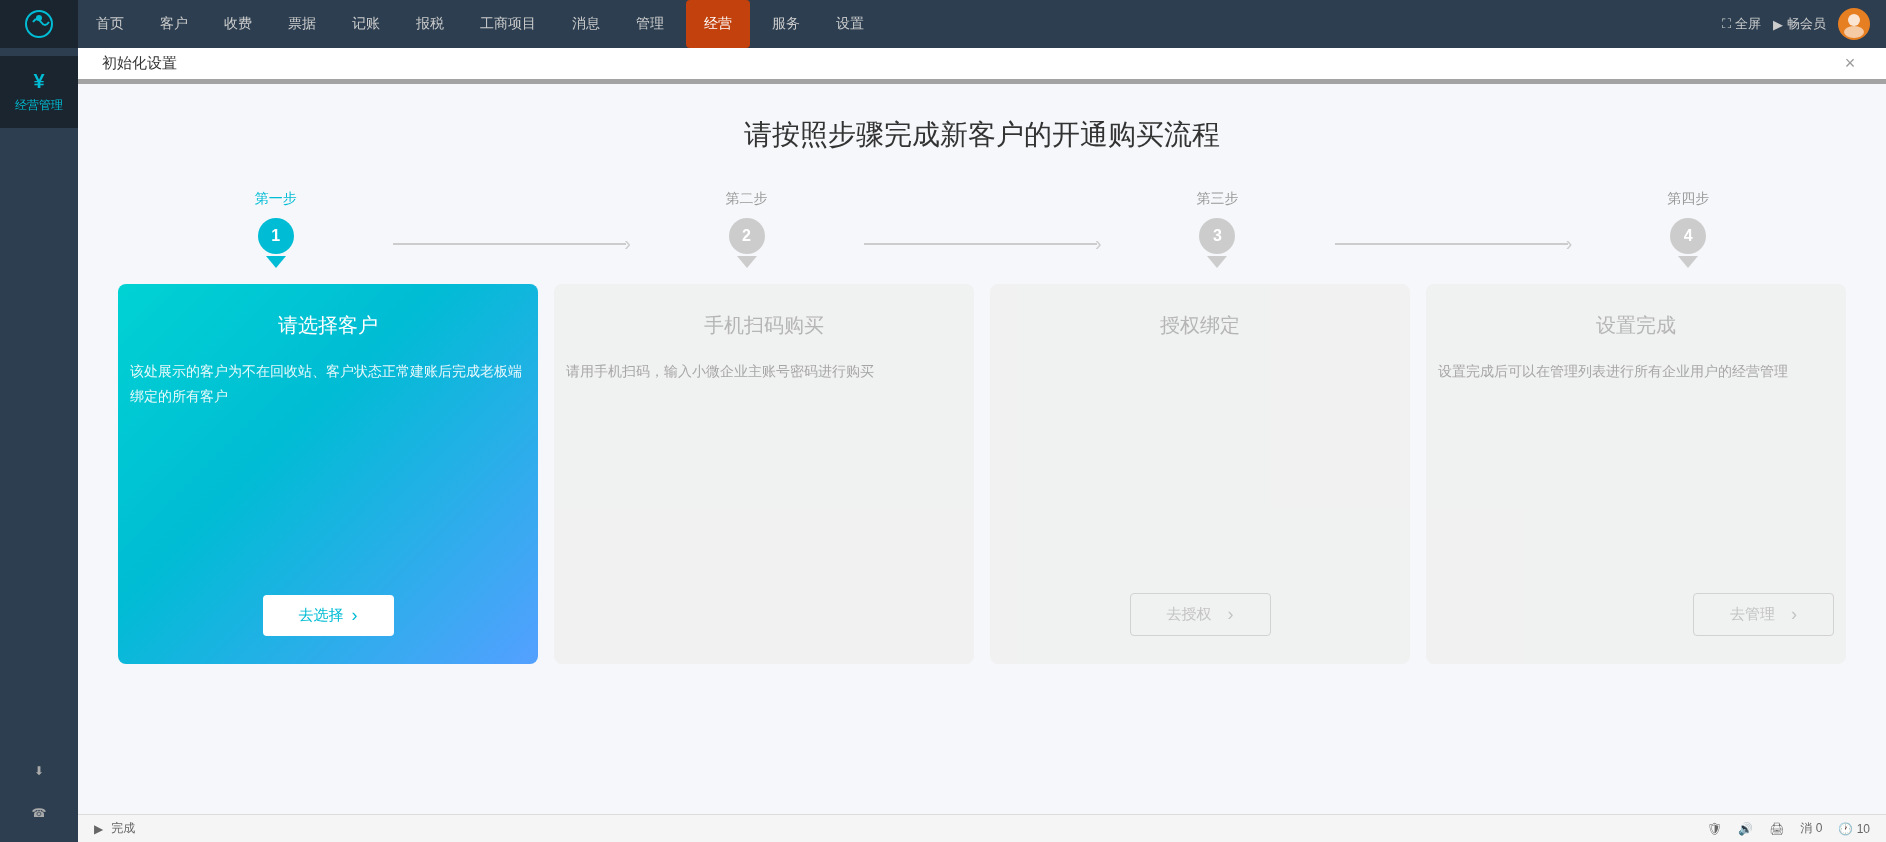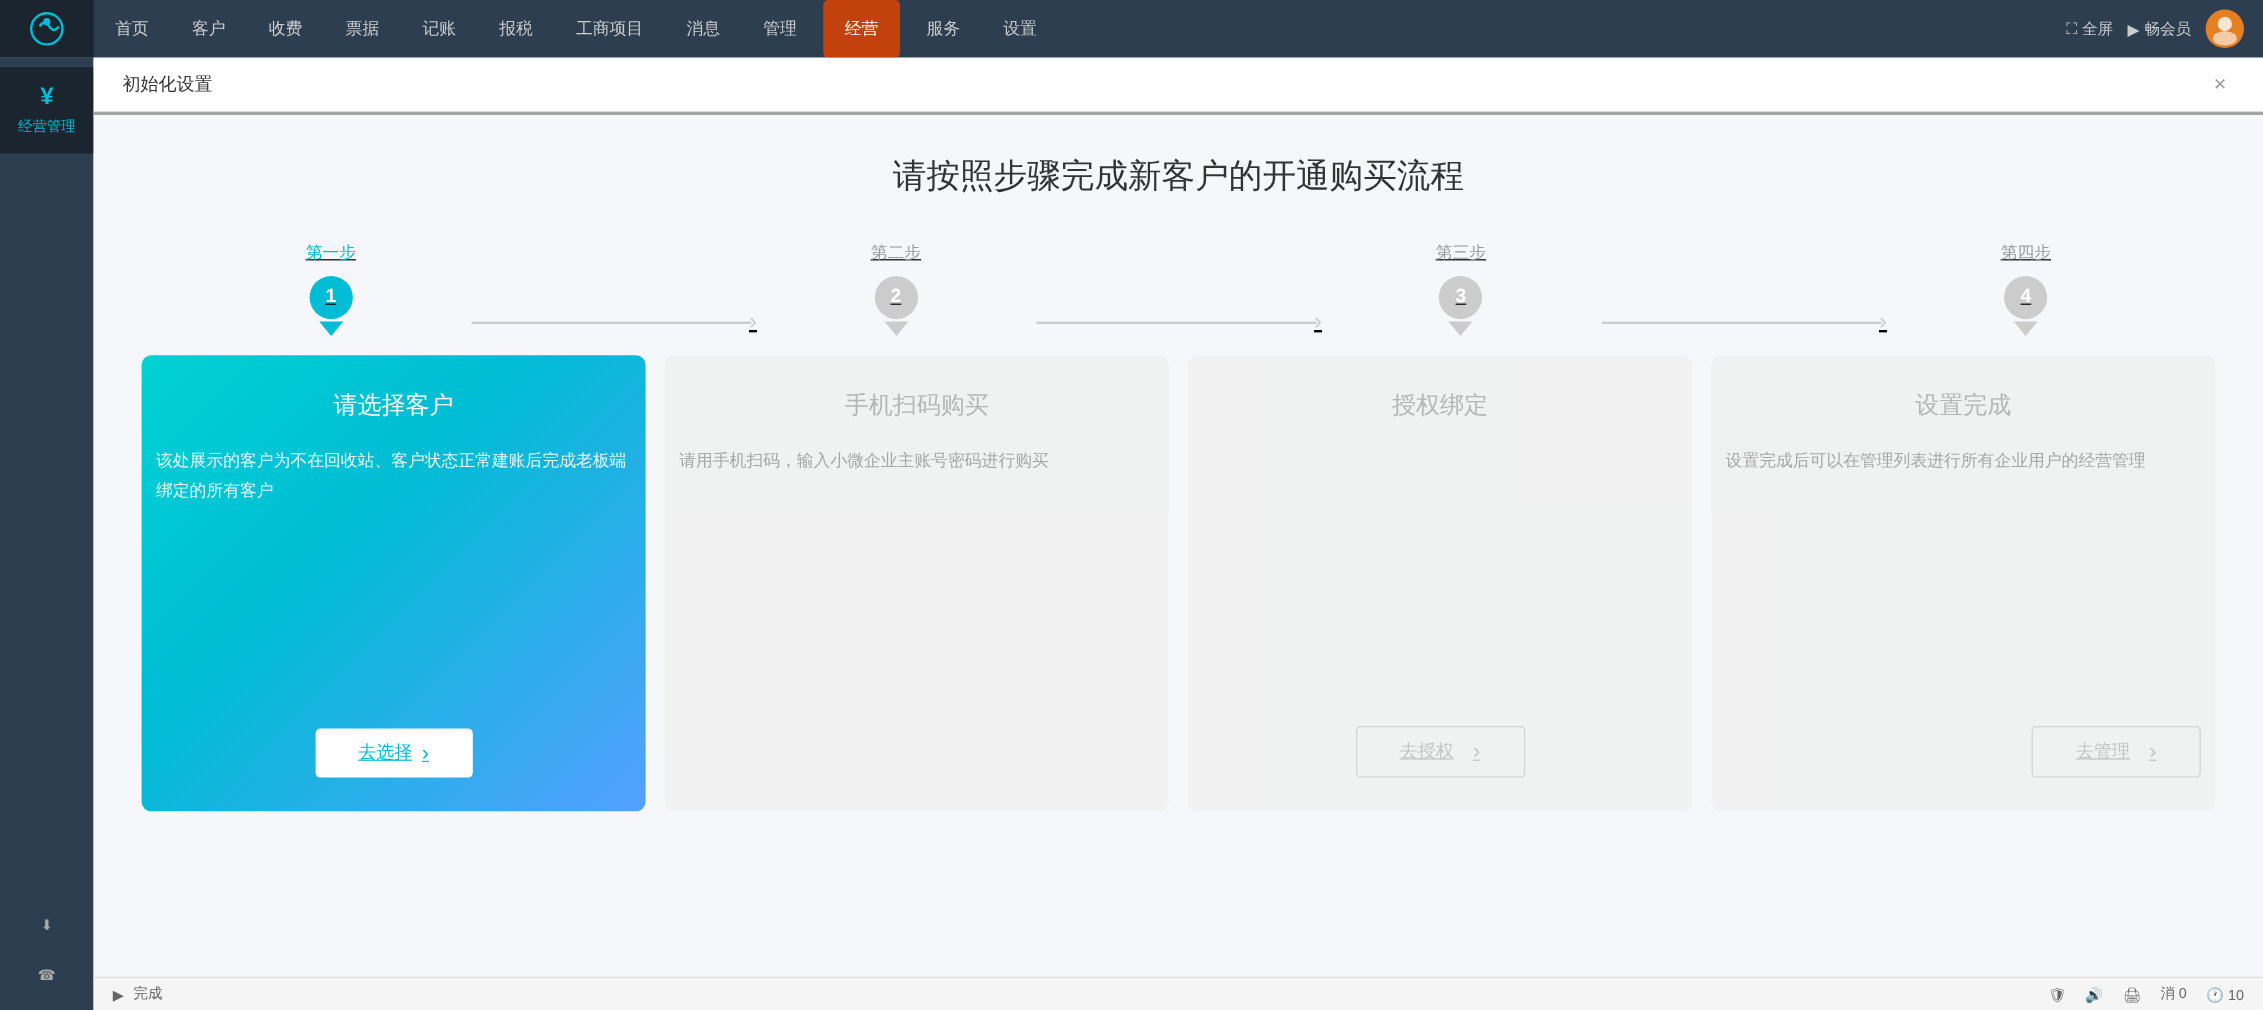--- a/index.html
+++ b/index.html
@@ -120,25 +120,25 @@
       flex: 1;
       background: #fff;
       display: flex;
       flex-direction: column;
       overflow: hidden;
       position: relative;
     }
 
     
     .page-header {
-      height: 48px;
+      height: 36px;
       display: flex;
       align-items: center;
       padding: 0 24px;
-      border-bottom: 3px solid #a3a3a3;
+      border-bottom: 5px solid #a3a3a3;
       background: #fff;
       justify-content: space-between;
       flex-shrink: 0;
     }
     .page-title {
       font-size: 15px;
       color: #333;
       font-weight: 500;
     }
     .close-btn {
@@ -218,21 +218,20 @@
       margin-top: 20px;
       align-self: center;
       padding: 10px 36px;
       border-radius: 4px;
       font-size: 15px;
       cursor: pointer;
       border: none;
       display: flex;
       align-items: center;
       gap: 8px;
-      text-decoration: underline;
     }
     .card-btn.primary {
       background: #fff;
       color: #00bcd4;
       font-weight: 500;
     }
     .card-btn.secondary {
       background: transparent;
       color: #bbb;
       border: 1px solid #ccc;
@@ -319,21 +318,21 @@
 
     <div class="page-header">
       <div class="page-title">初始化设置</div>
       <div class="close-btn">×</div>
     </div>
 
     <div class="wizard-content">
 
       <div class="wizard-title">请按照步骤完成新客户的开通购买流程</div>
 
-      <div style="display:flex; align-items:flex-end; padding: 0 40px; margin-bottom: 0; text-decoration: underline;">
+      <div style="display:flex; align-items:flex-start; padding: 0 40px; margin-bottom: 0;">
 
         <div style="display:flex; flex-direction:column; align-items:center; flex:1;">
           <div style="font-size:14px; color:#00bcd4; margin-bottom:10px;">第一步</div>
           <div style="width:36px; height:36px; border-radius:50%; background:#00bcd4; color:#fff; display:flex; align-items:center; justify-content:center; font-size:16px; font-weight:bold; z-index:2;">1</div>
           <div style="width:0; height:0; border-left:10px solid transparent; border-right:10px solid transparent; border-top:12px solid #00bcd4; margin-top:2px;"></div>
         </div>
 
         <div style="flex:1; margin-top:42px; display:flex; align-items:center;">
           <div style="flex:1; height:2px; background:#ccc;"></div>
           <div style="color:#ccc; font-size:20px; margin: 0 -2px;">›</div>

